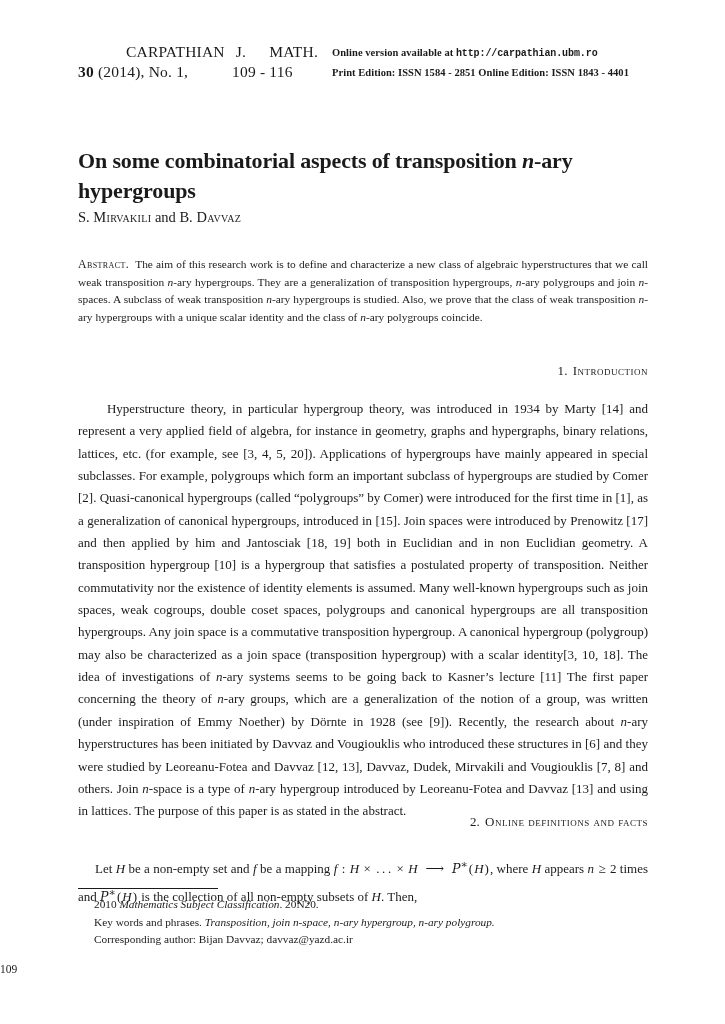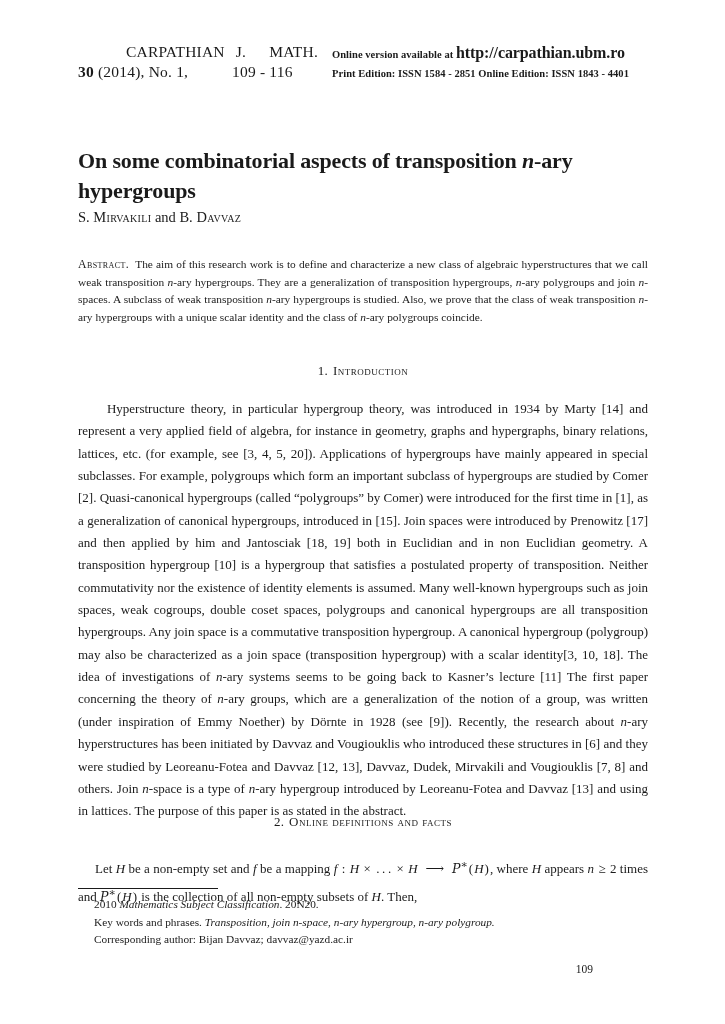--- a/index.html
+++ b/index.html
@@ -60,22 +60,22 @@
     padding-top: 1px;
   }
   .jh-r-line {
     font-size: 10.5px;
     font-weight: bold;
     line-height: 19px;
     white-space: nowrap;
     letter-spacing: 0.05px;
   }
   .jh-r-line .mono {
-    font-family: Liberation Serif, serif;
-    font-size: 16px;
+    font-family: Liberation Mono, monospace;
+    font-size: 10px;
     font-weight: bold;
     letter-spacing: -0.1px;
   }
 
   
   .title {
     position: absolute;
     left: 78px;
     top: 131px;
     width: 560px;
@@ -116,21 +116,21 @@
     letter-spacing: 0.4px;
     font-size: 11.8px;
   }
   .abstract i { font-style: italic; }
 
   
   .section-heading {
     position: absolute;
     width: 570px;
     left: 78px;
-    text-align: center;
+    text-align: right;
     font-size: 13px;
     letter-spacing: 0.2px;
   }
   .section-heading .num {
     font-variant: normal;
   }
   .section-heading .ttl {
     font-variant: small-caps;
     letter-spacing: 0.5px;
     margin-left: 5px;
@@ -184,22 +184,22 @@
     line-height: 17.6px;
   }
   .footnote i { font-style: italic; }
   .fn-line { white-space: nowrap; }
 
   
   .page-number {
     position: absolute;
     left: 0;
     top: 963px;
-    width: 593px;
-    text-align: right;
+    width: 707px;
+    text-align: left;
     font-size: 11.5px;
   }
 </style>
 </head>
 <body>
 
 <div class="page">
 
   <div class="journal-header">
     <div class="jh-left">

